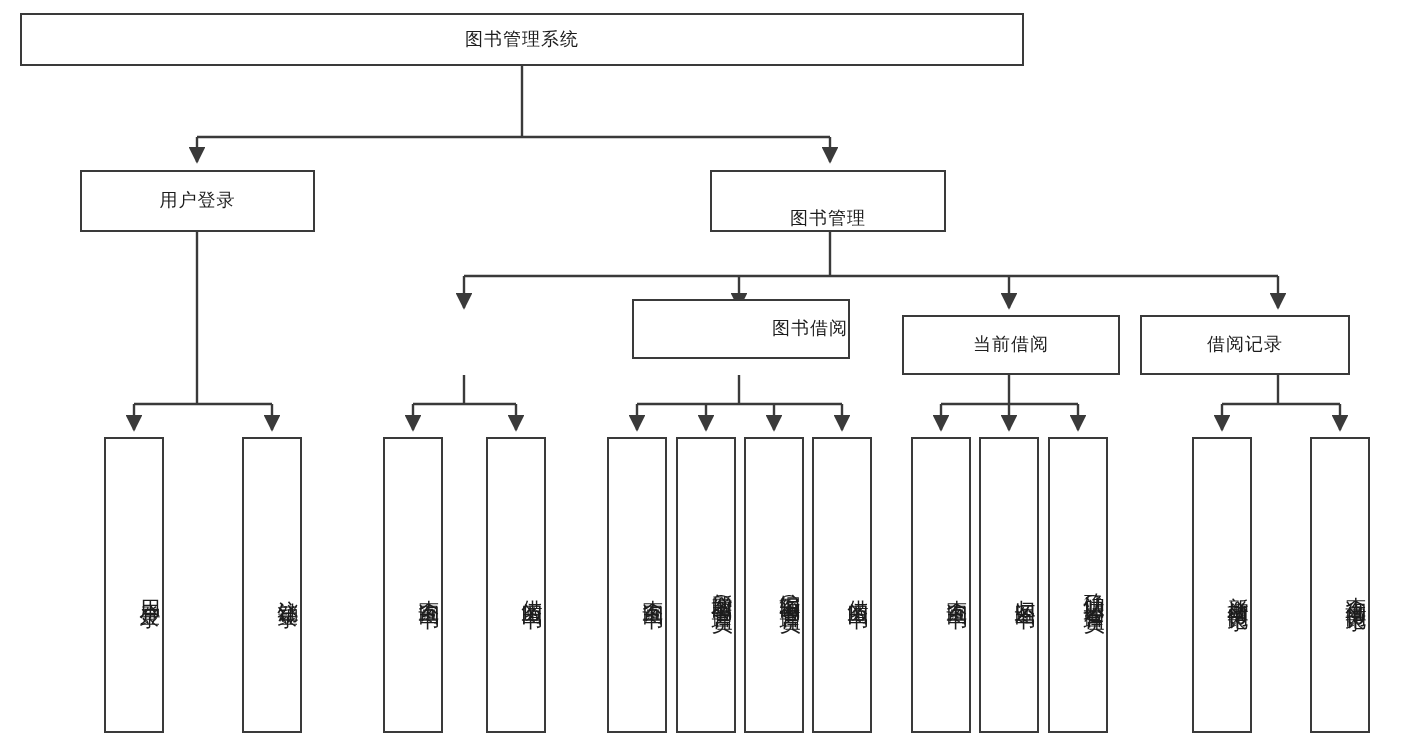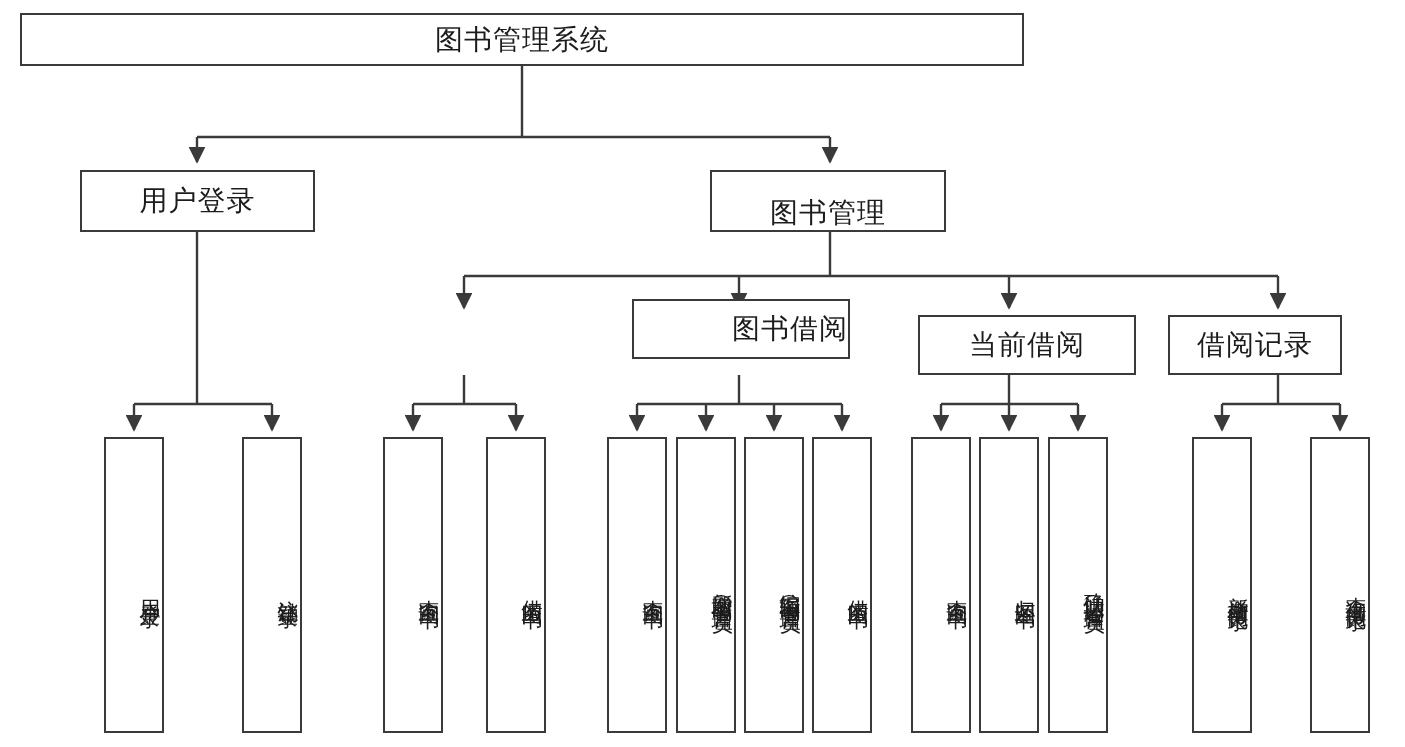--- a/index.html
+++ b/index.html
@@ -23,21 +23,21 @@
     position: absolute;
     background: #ffffff;
     border: 2px solid #3a3a3a;
     display: flex;
     align-items: center;
     justify-content: center;
     color: #1c1c1c;
     z-index: 2;
   }
   .node.h {
-    font-size: 28px;
+    font-size: 18px;
     letter-spacing: 1px;
     line-height: 1.2;
     font-family: Liberation Serif, serif;
   }
   .node.leaf {
     writing-mode: vertical-rl;
     text-orientation: upright;
     font-size: 21px;
     letter-spacing: 3px;
     line-height: 1.15;
@@ -125,24 +125,24 @@
   <div class="node h" style="left:80px; top:170px; width:235px; height:62px;">
     <span>用户登录</span>
   </div>
   <div class="node h" style="left:710px; top:170px; width:236px; height:62px;align-items:flex-end;">
     <span>图书管理</span>
   </div>
 
   <div class="node h" style="left:632px; top:299px; width:218px; height:60px;justify-content:flex-end;">
     <span>图书借阅</span>
   </div>
-  <div class="node h" style="left:902px; top:315px; width:218px; height:60px;margin-left:16px;">
+  <div class="node h" style="left:902px; top:315px; width:218px; height:60px;">
     <span>当前借阅</span>
   </div>
-  <div class="node h" style="left:1168px; top:315px; width:174px; height:60px;">
+  <div class="node h" style="left:1140px; top:315px; width:210px; height:60px;">
     <span>借阅记录</span>
   </div>
 
   <div class="node leaf" style="left:104px; top:437px; width:60px; height:296px;">
     <span class="vtext">用户登录</span>
   </div>
   <div class="node leaf" style="left:242px; top:437px; width:60px; height:296px;">
     <span class="vtext">注销登录</span>
   </div>
 

